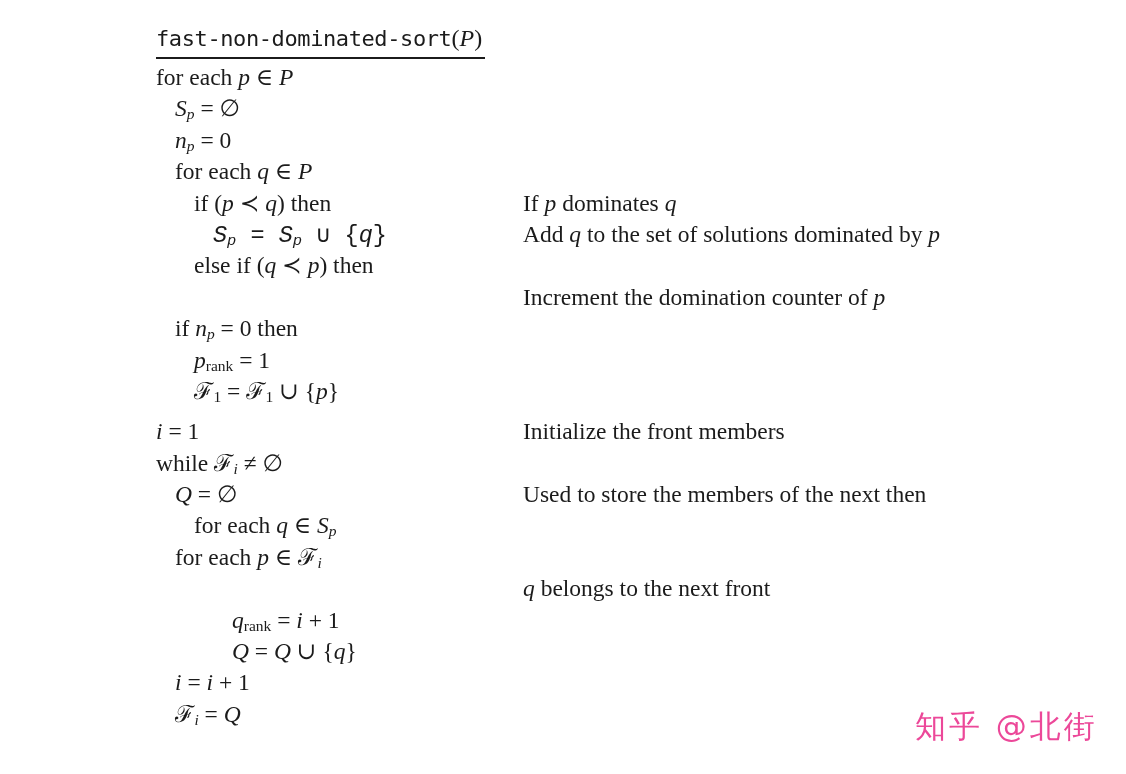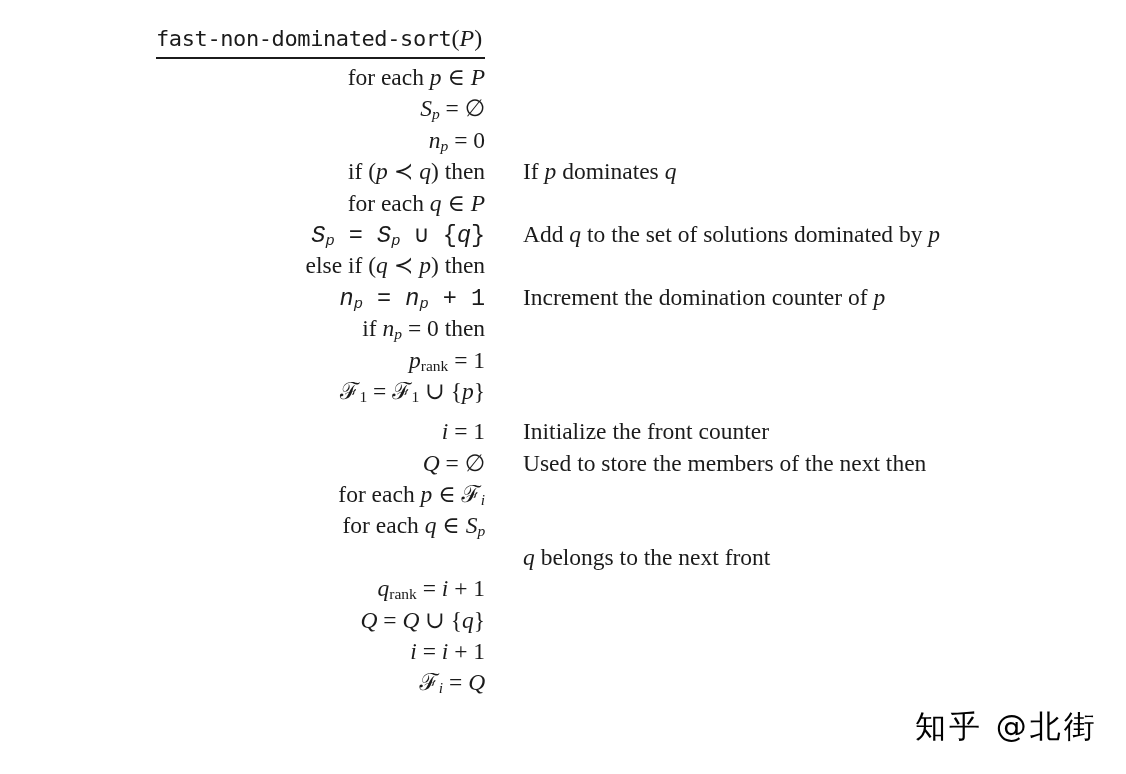--- a/index.html
+++ b/index.html
@@ -13,21 +13,20 @@
     position: relative;
     overflow: hidden;
     font-family: "Liberation Serif", "DejaVu Serif", serif;
     color: #1b1b1b;
   }
 
   .algo {
     position: absolute;
     left: 156px;
     top: 22px;
-    text-align: right;
   }
 
   .title-row {
     display: block;
     width: max-content;
     font-size: 24px;
     line-height: 32px;
     border-bottom: 2px solid #1b1b1b;
     padding: 0 3px 2px 0;
     margin-bottom: 3px;
@@ -40,21 +39,21 @@
 
   .row {
     position: relative;
     height: 31.4px;
     line-height: 31.4px;
     font-size: 23.5px;
     white-space: nowrap;
   }
   .row.gap { margin-top: 9px; }
 
-  .code { display: inline-block; margin-left: 13px; }
+  .code { display: inline-block; }
   .ind0 { padding-left: 0; }
   .ind1 { padding-left: 19px; }
   .ind2 { padding-left: 38px; }
   .ind3 { padding-left: 57px; font-family: Liberation Mono, monospace; }
   .ind4 { padding-left: 76px; }
 
   .comment {
     position: absolute;
     left: 367px;
     top: 0;
@@ -64,21 +63,21 @@
   i { font-style: italic; font-family: inherit; }
   sub { font-size: 0.66em; line-height: 0; vertical-align: -0.22em; }
 
   .watermark {
     position: absolute;
     left: 915px;
     top: 706px;
     font-size: 31px;
     letter-spacing: 3px;
     font-family: "DejaVu Sans", "Liberation Sans", sans-serif;
-    color: #000000;
+    color: #ec4899;
     text-shadow: 2px 2px 0 #ffffff;
     user-select: none;
   }
 </style>
 </head>
 <body>
 
 <div class="algo">
 
   <div class="title-row">
@@ -91,65 +90,68 @@
   </div>
   <div class="row">
     <span class="code ind1"><i>S</i><sub><i>p</i></sub> = ∅</span>
     <span class="comment"></span>
   </div>
   <div class="row">
     <span class="code ind1"><i>n</i><sub><i>p</i></sub> = 0</span>
     <span class="comment"></span>
   </div>
   <div class="row">
+    <span class="code ind1">for each <i>q</i> ∈ <i>P</i></span>
+    <span class="comment"></span>
+  </div>
+  <div class="row">
     <span class="code ind2">if (<i>p</i> ≺ <i>q</i>) then</span>
     <span class="comment">If <i>p</i> dominates <i>q</i></span>
-  </div>
-  <div class="row">
-    <span class="code ind1">for each <i>q</i> ∈ <i>P</i></span>
-    <span class="comment"></span>
   </div>
   <div class="row">
     <span class="code ind3"><i>S</i><sub><i>p</i></sub> = <i>S</i><sub><i>p</i></sub> ∪ {<i>q</i>}</span>
     <span class="comment">Add <i>q</i> to the set of solutions dominated by <i>p</i></span>
   </div>
   <div class="row">
     <span class="code ind2">else if (<i>q</i> ≺ <i>p</i>) then</span>
     <span class="comment"></span>
   </div>
   <div class="row">
-    <span class="code ind3"><i>n</i><sub><i>p</i></sub> = <i>n</i><sub><i>p</i></sub> + 1</span>
     <span class="comment">Increment the domination counter of <i>p</i></span>
   </div>
   <div class="row">
     <span class="code ind1">if <i>n</i><sub><i>p</i></sub> = 0 then</span>
   </div>
   <div class="row">
     <span class="code ind2"><i>p</i><sub>rank</sub> = 1</span>
     <span class="comment"></span>
   </div>
   <div class="row">
     <span class="code ind2">ℱ<sub>1</sub> = ℱ<sub>1</sub> ∪ {<i>p</i>}</span>
     <span class="comment"></span>
   </div>
 
   <div class="row gap">
     <span class="code ind0"><i>i</i> = 1</span>
-    <span class="comment">Initialize the front counter</span>
+    <span class="comment">Initialize the front members</span>
+  </div>
+  <div class="row">
+    <span class="code ind0">while ℱ<sub><i>i</i></sub> ≠ ∅</span>
+    <span class="comment"></span>
   </div>
   <div class="row">
     <span class="code ind1"><i>Q</i> = ∅</span>
     <span class="comment">Used to store the members of the next then</span>
   </div>
   <div class="row">
-    <span class="code ind1">for each <i>p</i> ∈ ℱ<sub><i>i</i></sub></span>
+    <span class="code ind2">for each <i>q</i> ∈ <i>S</i><sub><i>p</i></sub></span>
     <span class="comment"></span>
   </div>
   <div class="row">
-    <span class="code ind2">for each <i>q</i> ∈ <i>S</i><sub><i>p</i></sub></span>
+    <span class="code ind1">for each <i>p</i> ∈ ℱ<sub><i>i</i></sub></span>
     <span class="comment"></span>
   </div>
   <div class="row">
     <span class="comment"><i>q</i> belongs to the next front</span>
   </div>
   <div class="row">
     <span class="code ind4"><i>q</i><sub>rank</sub> = <i>i</i> + 1</span>
     <span class="comment"></span>
   </div>
   <div class="row">

